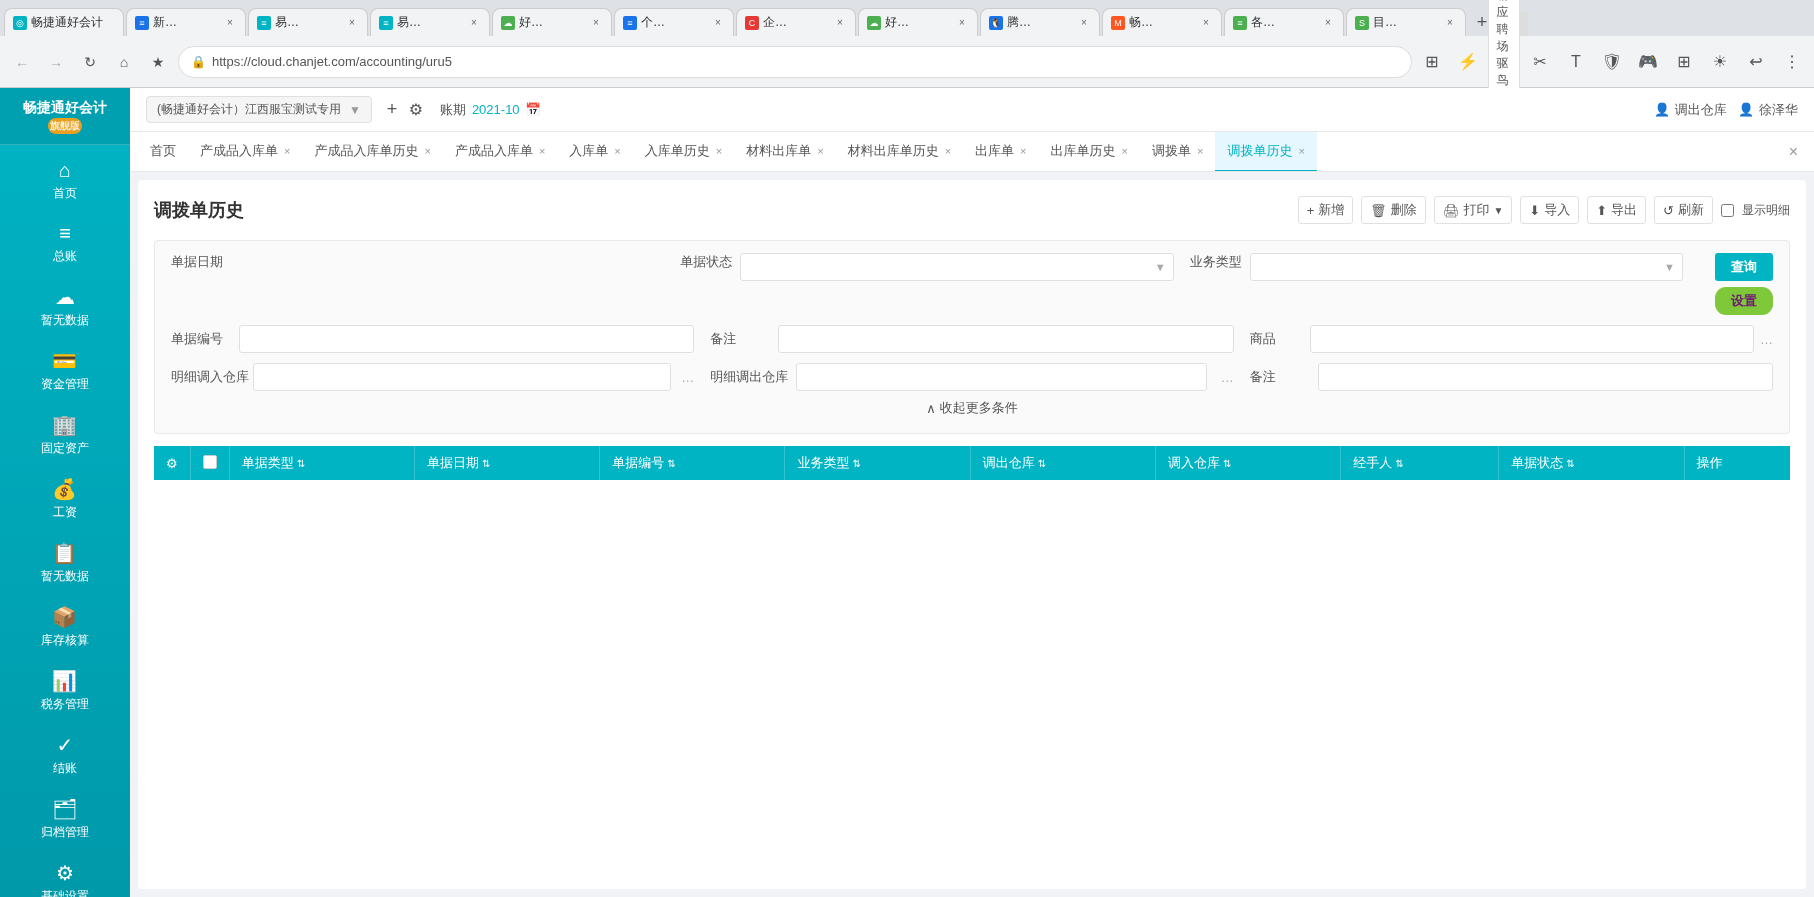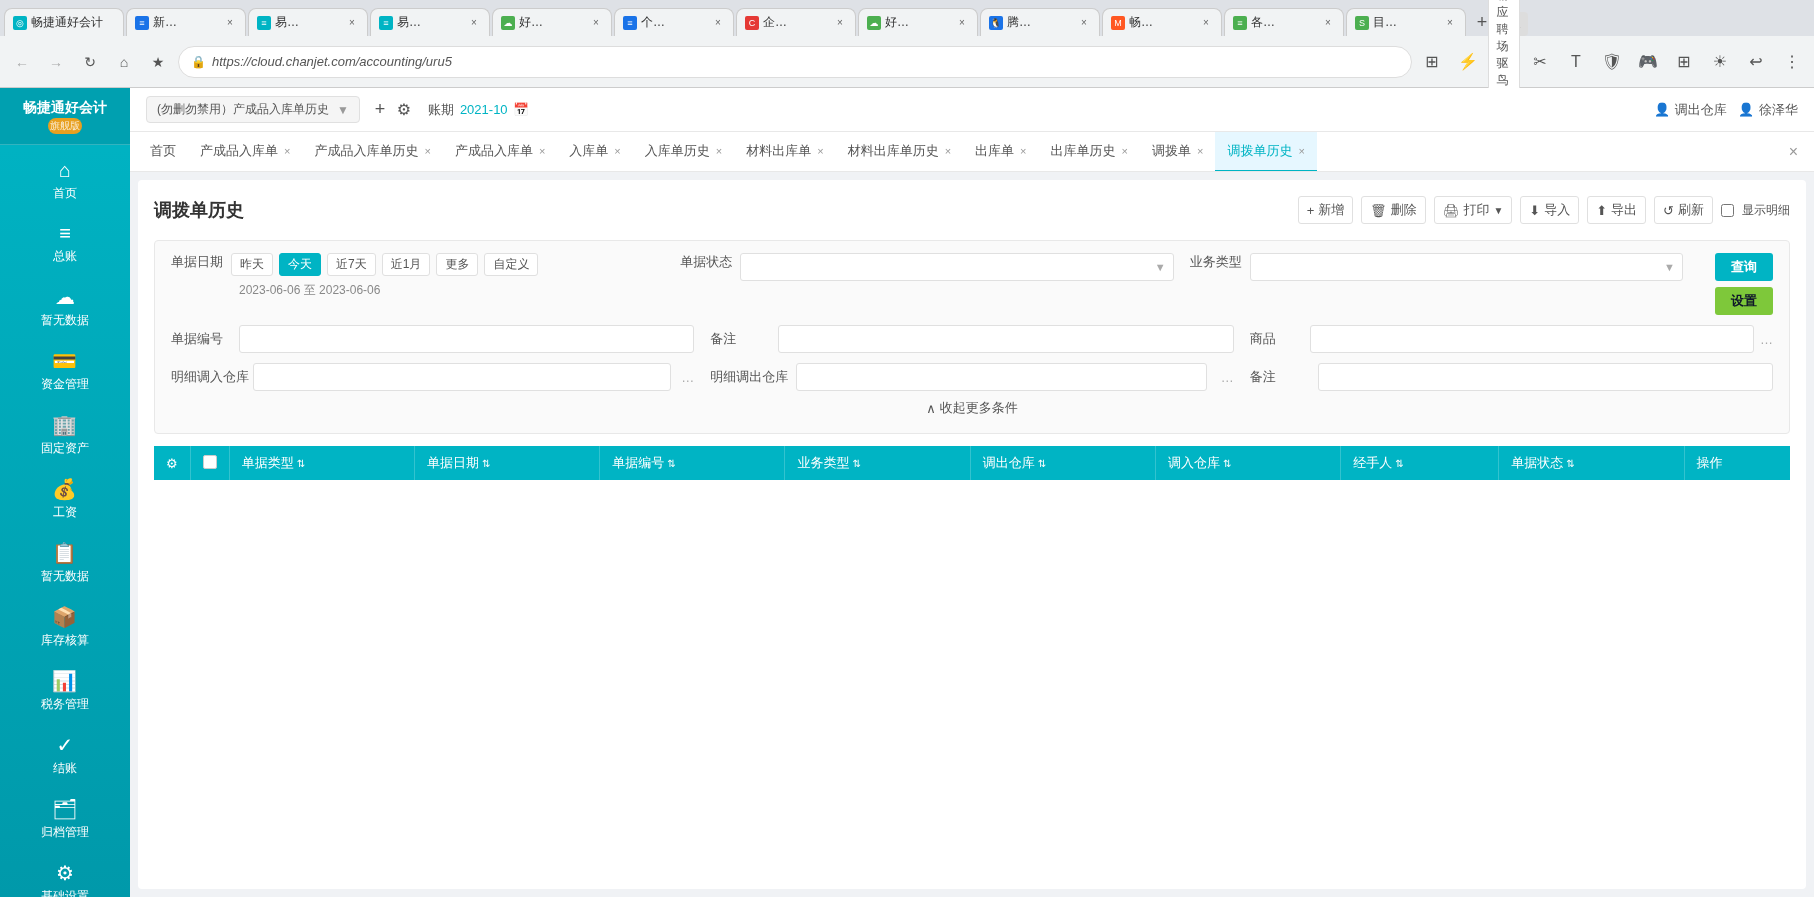--- a/index.html
+++ b/index.html
@@ -12,32 +12,32 @@
     .browser-tab .tab-icon { width: 14px; height: 14px; margin-right: 4px; flex-shrink: 0; background: #1a73e8; border-radius: 2px; display: flex; align-items: center; justify-content: center; color: white; font-size: 9px; }
     .browser-tab .tab-close { margin-left: auto; width: 14px; height: 14px; display: flex; align-items: center; justify-content: center; border-radius: 50%; font-size: 10px; color: #666; flex-shrink: 0; }
     .tab-add { width: 28px; height: 28px; display: flex; align-items: center; justify-content: center; font-size: 18px; color: #555; cursor: pointer; }
     .tab-count { width: 28px; height: 24px; display: flex; align-items: center; justify-content: center; font-size: 12px; color: #555; background: #ddd; border-radius: 4px; margin-left: 4px; }
 
     .browser-toolbar { display: flex; align-items: center; height: 52px; background: #f1f3f4; padding: 0 8px; gap: 6px; border-bottom: 1px solid #ccc; }
     .nav-btn { width: 28px; height: 28px; display: flex; align-items: center; justify-content: center; border-radius: 50%; color: #555; font-size: 14px; cursor: pointer; }
     .nav-btn.disabled { color: #aaa; cursor: default; }
     .url-bar { flex: 1; height: 32px; background: white; border: 1px solid #ddd; border-radius: 16px; display: flex; align-items: center; padding: 0 12px; font-size: 13px; color: #333; }
     .url-lock { margin-right: 6px; color: #666; font-size: 12px; }
-    .url-text { color: #555; font-style: italic; }
+    .url-text { color: #555; }
     .toolbar-actions { display: flex; align-items: center; gap: 8px; }
     .toolbar-action-btn { width: 28px; height: 28px; display: flex; align-items: center; justify-content: center; border-radius: 50%; color: #555; font-size: 16px; cursor: pointer; }
 
     
     .app-layout { display: flex; height: calc(897px - 88px); }
 
     
     .sidebar { width: 130px; background: linear-gradient(180deg, #00b4c4 0%, #0099aa 100%); display: flex; flex-direction: column; align-items: center; padding: 0; flex-shrink: 0; }
     .sidebar-logo { width: 100%; background: #00a0b0; padding: 10px 8px; display: flex; flex-direction: column; align-items: center; border-bottom: 1px solid rgba(255,255,255,0.2); margin-bottom: 4px; }
     .sidebar-logo-text { color: white; font-size: 14px; font-weight: bold; line-height: 1.3; text-align: center; }
-    .sidebar-logo-sub { color: rgba(255,255,255,0.8); font-size: 10px; background: #e8a020; padding: 1px 2px; border-radius: 8px; margin-top: 2px; }
+    .sidebar-logo-sub { color: rgba(255,255,255,0.8); font-size: 10px; background: #e8a020; padding: 1px 2px; border-radius: 8px; margin-top: 2px; font-weight: bold; }
     .sidebar-item { width: 100%; display: flex; flex-direction: column; align-items: center; padding: 10px 4px; color: white; cursor: pointer; transition: background 0.2s; }
     .sidebar-item .s-icon { font-size: 20px; margin-bottom: 3px; }
     .sidebar-item .s-label { font-size: 12px; }
 
     
     .main-content { flex: 1; display: flex; flex-direction: column; overflow: hidden; background: #f0f2f5; }
 
     
     .top-bar { background: white; padding: 0 16px; height: 44px; display: flex; align-items: center; border-bottom: 1px solid #e8e8e8; flex-shrink: 0; }
     .company-select { display: flex; align-items: center; background: #f5f5f5; border: 1px solid #e0e0e0; border-radius: 4px; padding: 4px 10px; font-size: 12px; color: #555; cursor: pointer; }
@@ -79,21 +79,21 @@
     .filter-select-wrap { flex: 1; position: relative; display: flex; align-items: center; }
     .filter-select-wrap .arrow { position: absolute; right: 8px; color: #aaa; font-size: 11px; pointer-events: none; }
     .filter-dots { color: #aaa; margin-left: 6px; cursor: pointer; }
     .collapse-btn { display: flex; align-items: center; justify-content: center; gap: 4px; font-size: 13px; color: #555; cursor: pointer; padding: 4px 12px; }
     .collapse-row { display: flex; align-items: center; justify-content: center; margin-top: 4px; }
 
     
     .query-btns { display: flex; flex-direction: column; gap: 6px; margin-left: 16px; }
     .query-btn { padding: 5px 16px; border-radius: 3px; font-size: 13px; cursor: pointer; border: none; font-weight: bold; }
     .query-btn.search { background: #00b4c4; color: white; }
-    .query-btn.set { background: #7ec83a; color: #0f172a; }
+    .query-btn.set { background: #7ec83a; color: #701a75; border-radius: 11px; }
 
     
     .data-table { width: 100%; border-collapse: collapse; }
     .table-header { background: #00b4c4; color: white; }
     .table-header th { padding: 8px 12px; font-size: 13px; font-weight: normal; text-align: left; white-space: nowrap; border-right: 1px solid rgba(255,255,255,0.2); }
     .table-header th:last-child { border-right: none; }
     .th-sort { display: flex; align-items: center; gap: 3px; }
     .sort-icon { font-size: 10px; }
     .gear-th { width: 36px; text-align: center; }
     .checkbox-th { width: 36px; text-align: center; }
@@ -258,21 +258,21 @@
       <div class="s-icon">⚙</div>
       <div class="s-label">基础设置</div>
     </div>
 
   </div>
 
   <div class="main-content">
 
     <div class="top-bar">
       <div class="company-select">
-        <span>(勿删勿禁用）产成品入库单历史</span>
+        <span>(畅捷通好会计）江西服宝测试专用</span>
         <span class="arrow">▼</span>
       </div>
       <div class="top-add-btn" style="margin-left:8px;">+</div>
       <div class="top-gear-btn">⚙</div>
       <div class="period-btn" style="margin-left:12px;">
         <span>账期</span>
         <span style="color:#00b4c4; font-weight:normal;">2021-10</span>
         <span>📅</span>
       </div>
       <div class="top-bar-actions">
@@ -374,29 +374,20 @@
           </div>
         </div>
       </div>
 
       <div class="filter-area">
 
         <div style="display:flex; align-items:flex-start; gap:16px;">
           <div style="flex:1;">
             <div class="filter-row">
               <div class="filter-label">单据日期</div>
-              <div class="date-btns">
-                <div class="date-btn">昨天</div>
-                <div class="date-btn active">今天</div>
-                <div class="date-btn">近7天</div>
-                <div class="date-btn">近1月</div>
-                <div class="date-btn">更多</div>
-                <div class="date-btn">自定义</div>
-                <span class="date-range">2023-06-06 至 2023-06-06</span>
-              </div>
             </div>
           </div>
           <div style="flex:1;">
             <div class="filter-row">
               <div class="filter-label">单据状态</div>
               <div class="filter-select-wrap">
                 <input class="filter-input" style="width: 100%;">
                 <span class="arrow">▼</span>
               </div>
             </div>

